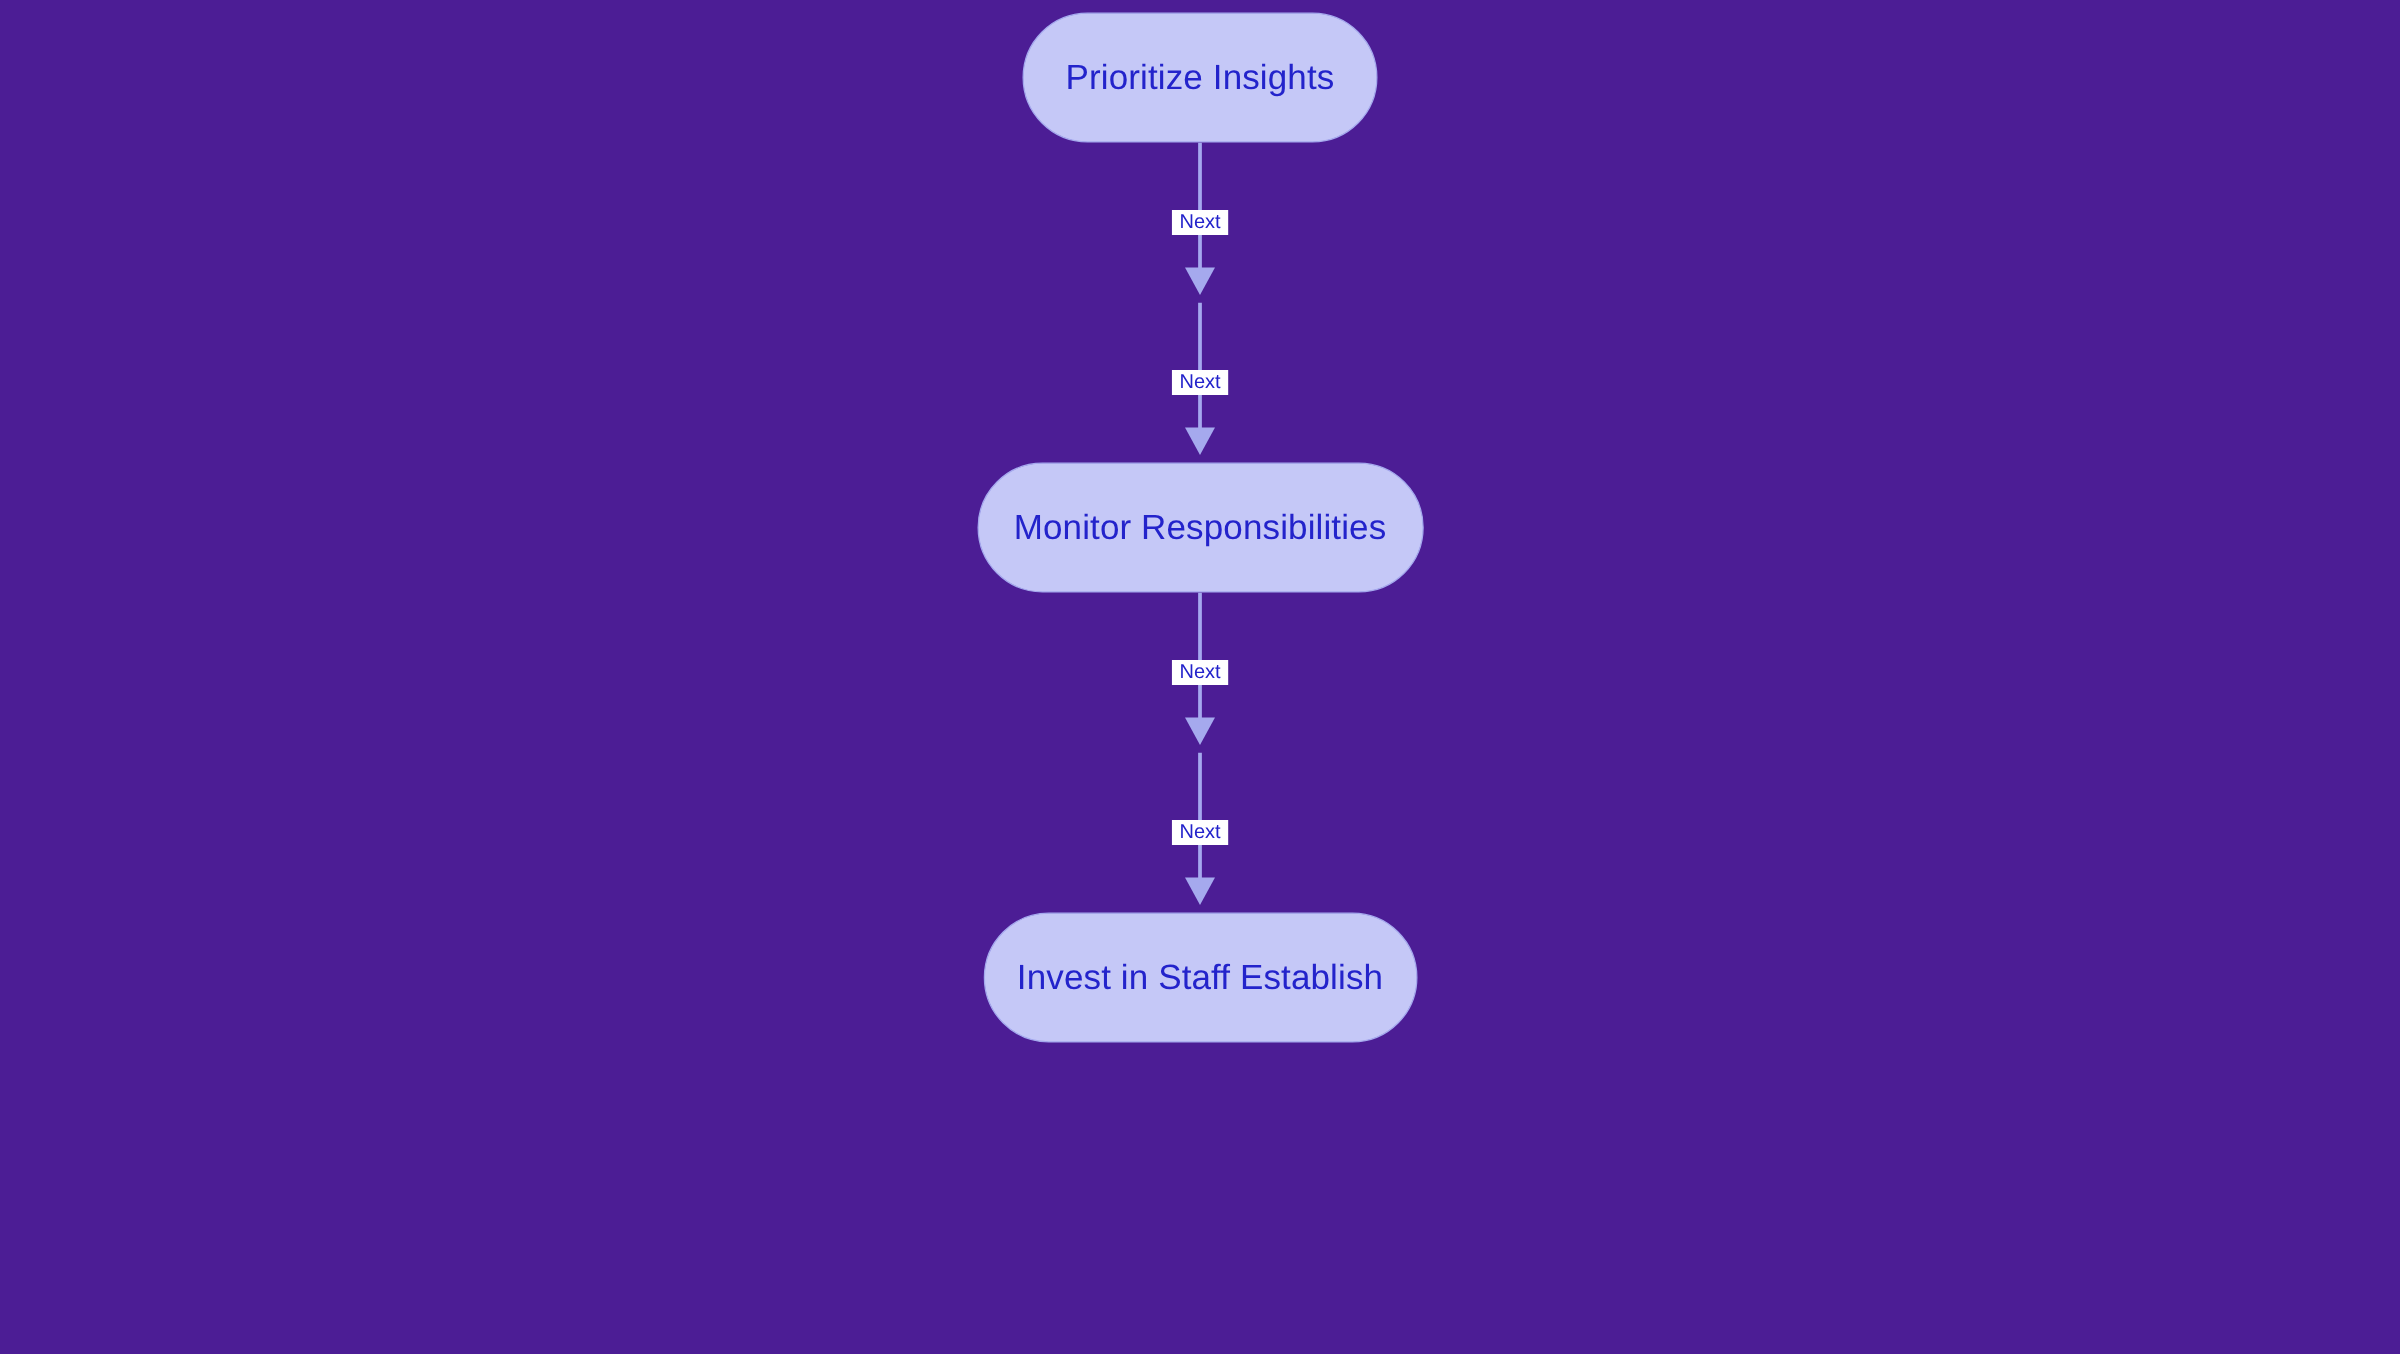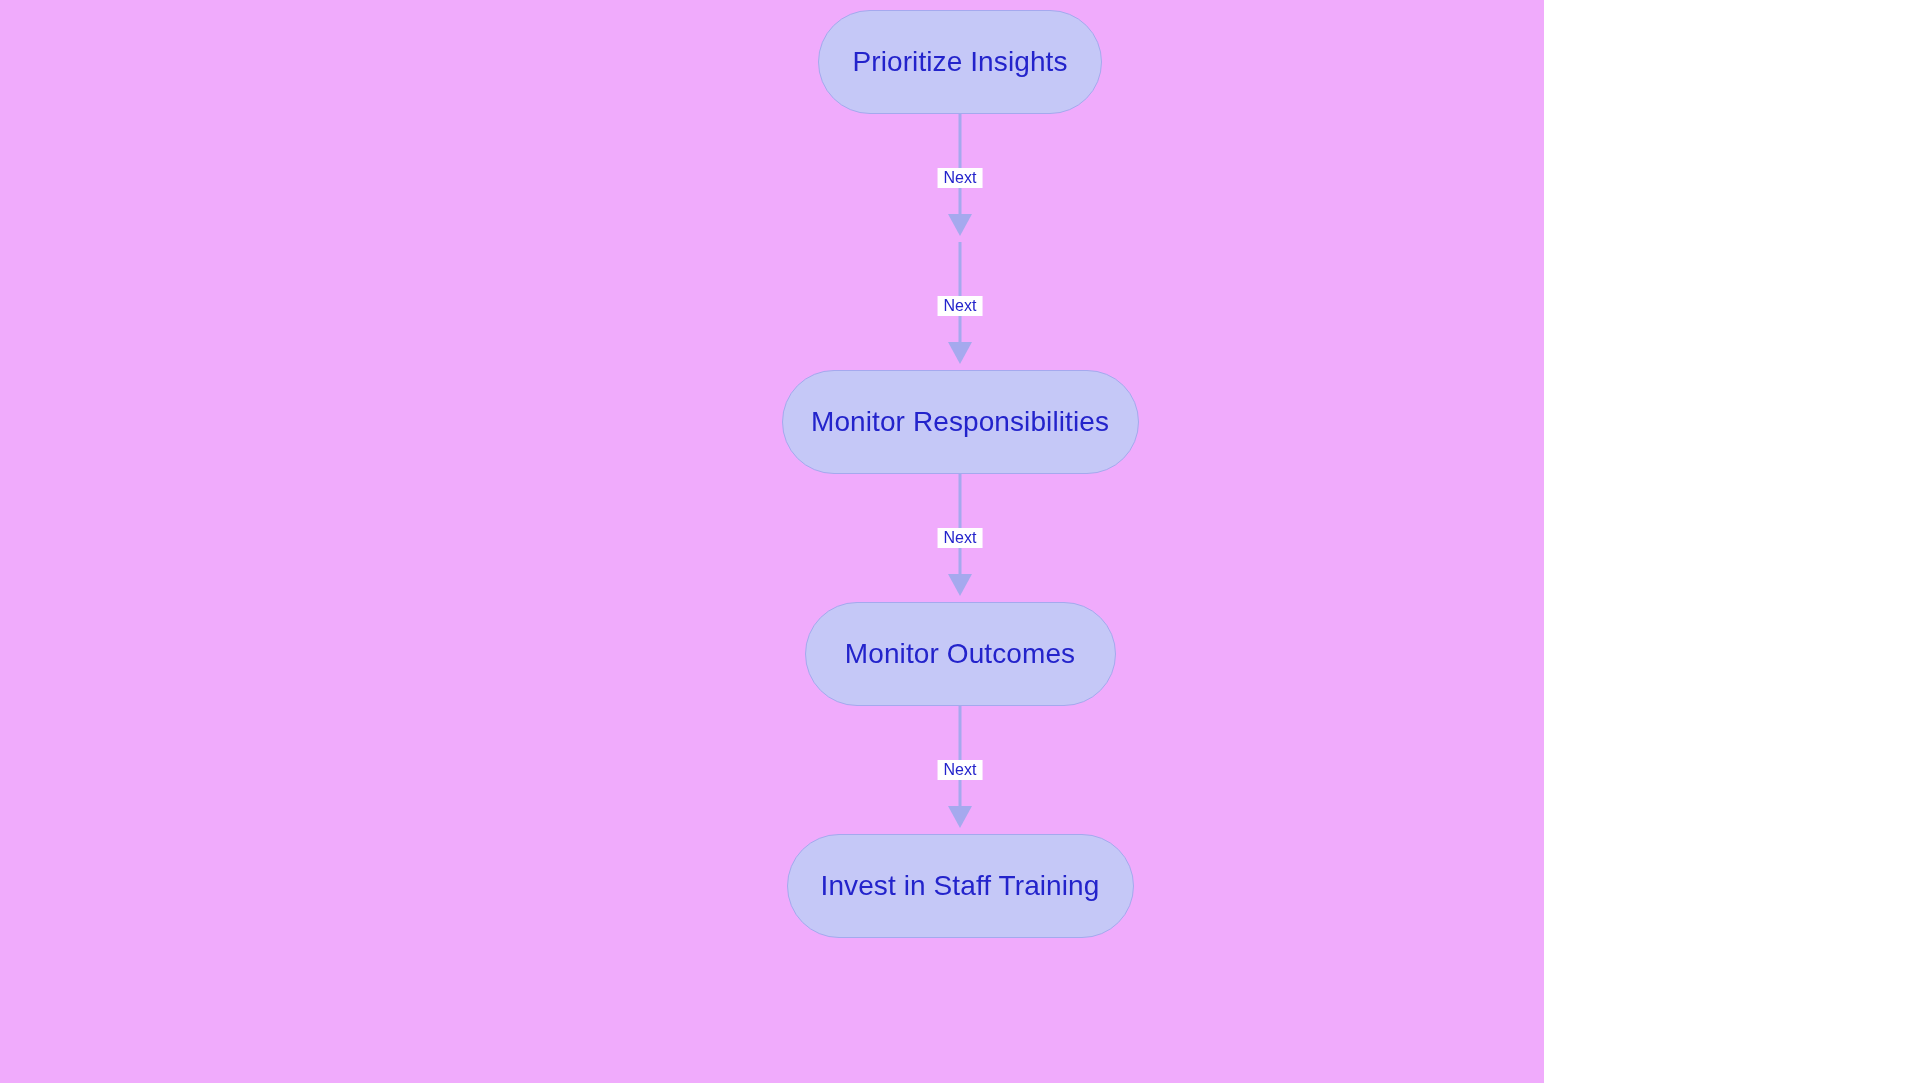--- a/index.html
+++ b/index.html
@@ -6,23 +6,23 @@
   html, body {
     margin: 0;
     padding: 0;
     background: #ffffff;
   }
   body {
     font-family: "Liberation Sans", sans-serif;
   }
   #canvas {
     position: relative;
-    width: 1544px;
+    width: 1920px;
     height: 1083px;
-    background: #f0abfc;
+    background: #4c1d95;
     overflow: hidden;
   }
   
   .flow-column {
     position: absolute;
     left: 0;
     top: 0;
     width: 1920px;
     height: 1083px;
     display: flex;
@@ -109,30 +109,27 @@
     </div>
 
     <div class="connector">
       <svg width="200" height="128" viewBox="0 0 200 128" aria-hidden="true">
         <line x1="100" y1="0" x2="100" y2="106" stroke="#a5a9ee" stroke-width="3"></line>
         <polygon points="100,122 88,100 112,100" fill="#a5a9ee"></polygon>
       </svg>
       <span class="edge-label">Next</span>
     </div>
 
-    <div class="node" style="width:311px;">
-      <span class="node-label">Monitor Outcomes</span>
-    </div>
 
     <div class="connector">
       <svg width="200" height="128" viewBox="0 0 200 128" aria-hidden="true">
         <line x1="100" y1="0" x2="100" y2="106" stroke="#a5a9ee" stroke-width="3"></line>
         <polygon points="100,122 88,100 112,100" fill="#a5a9ee"></polygon>
       </svg>
       <span class="edge-label">Next</span>
     </div>
 
     <div class="node" style="width:347px;">
-      <span class="node-label">Invest in Staff Training</span>
+      <span class="node-label">Invest in Staff Establish</span>
     </div>
 
   </div>
 </div>
 
 </body></html>

